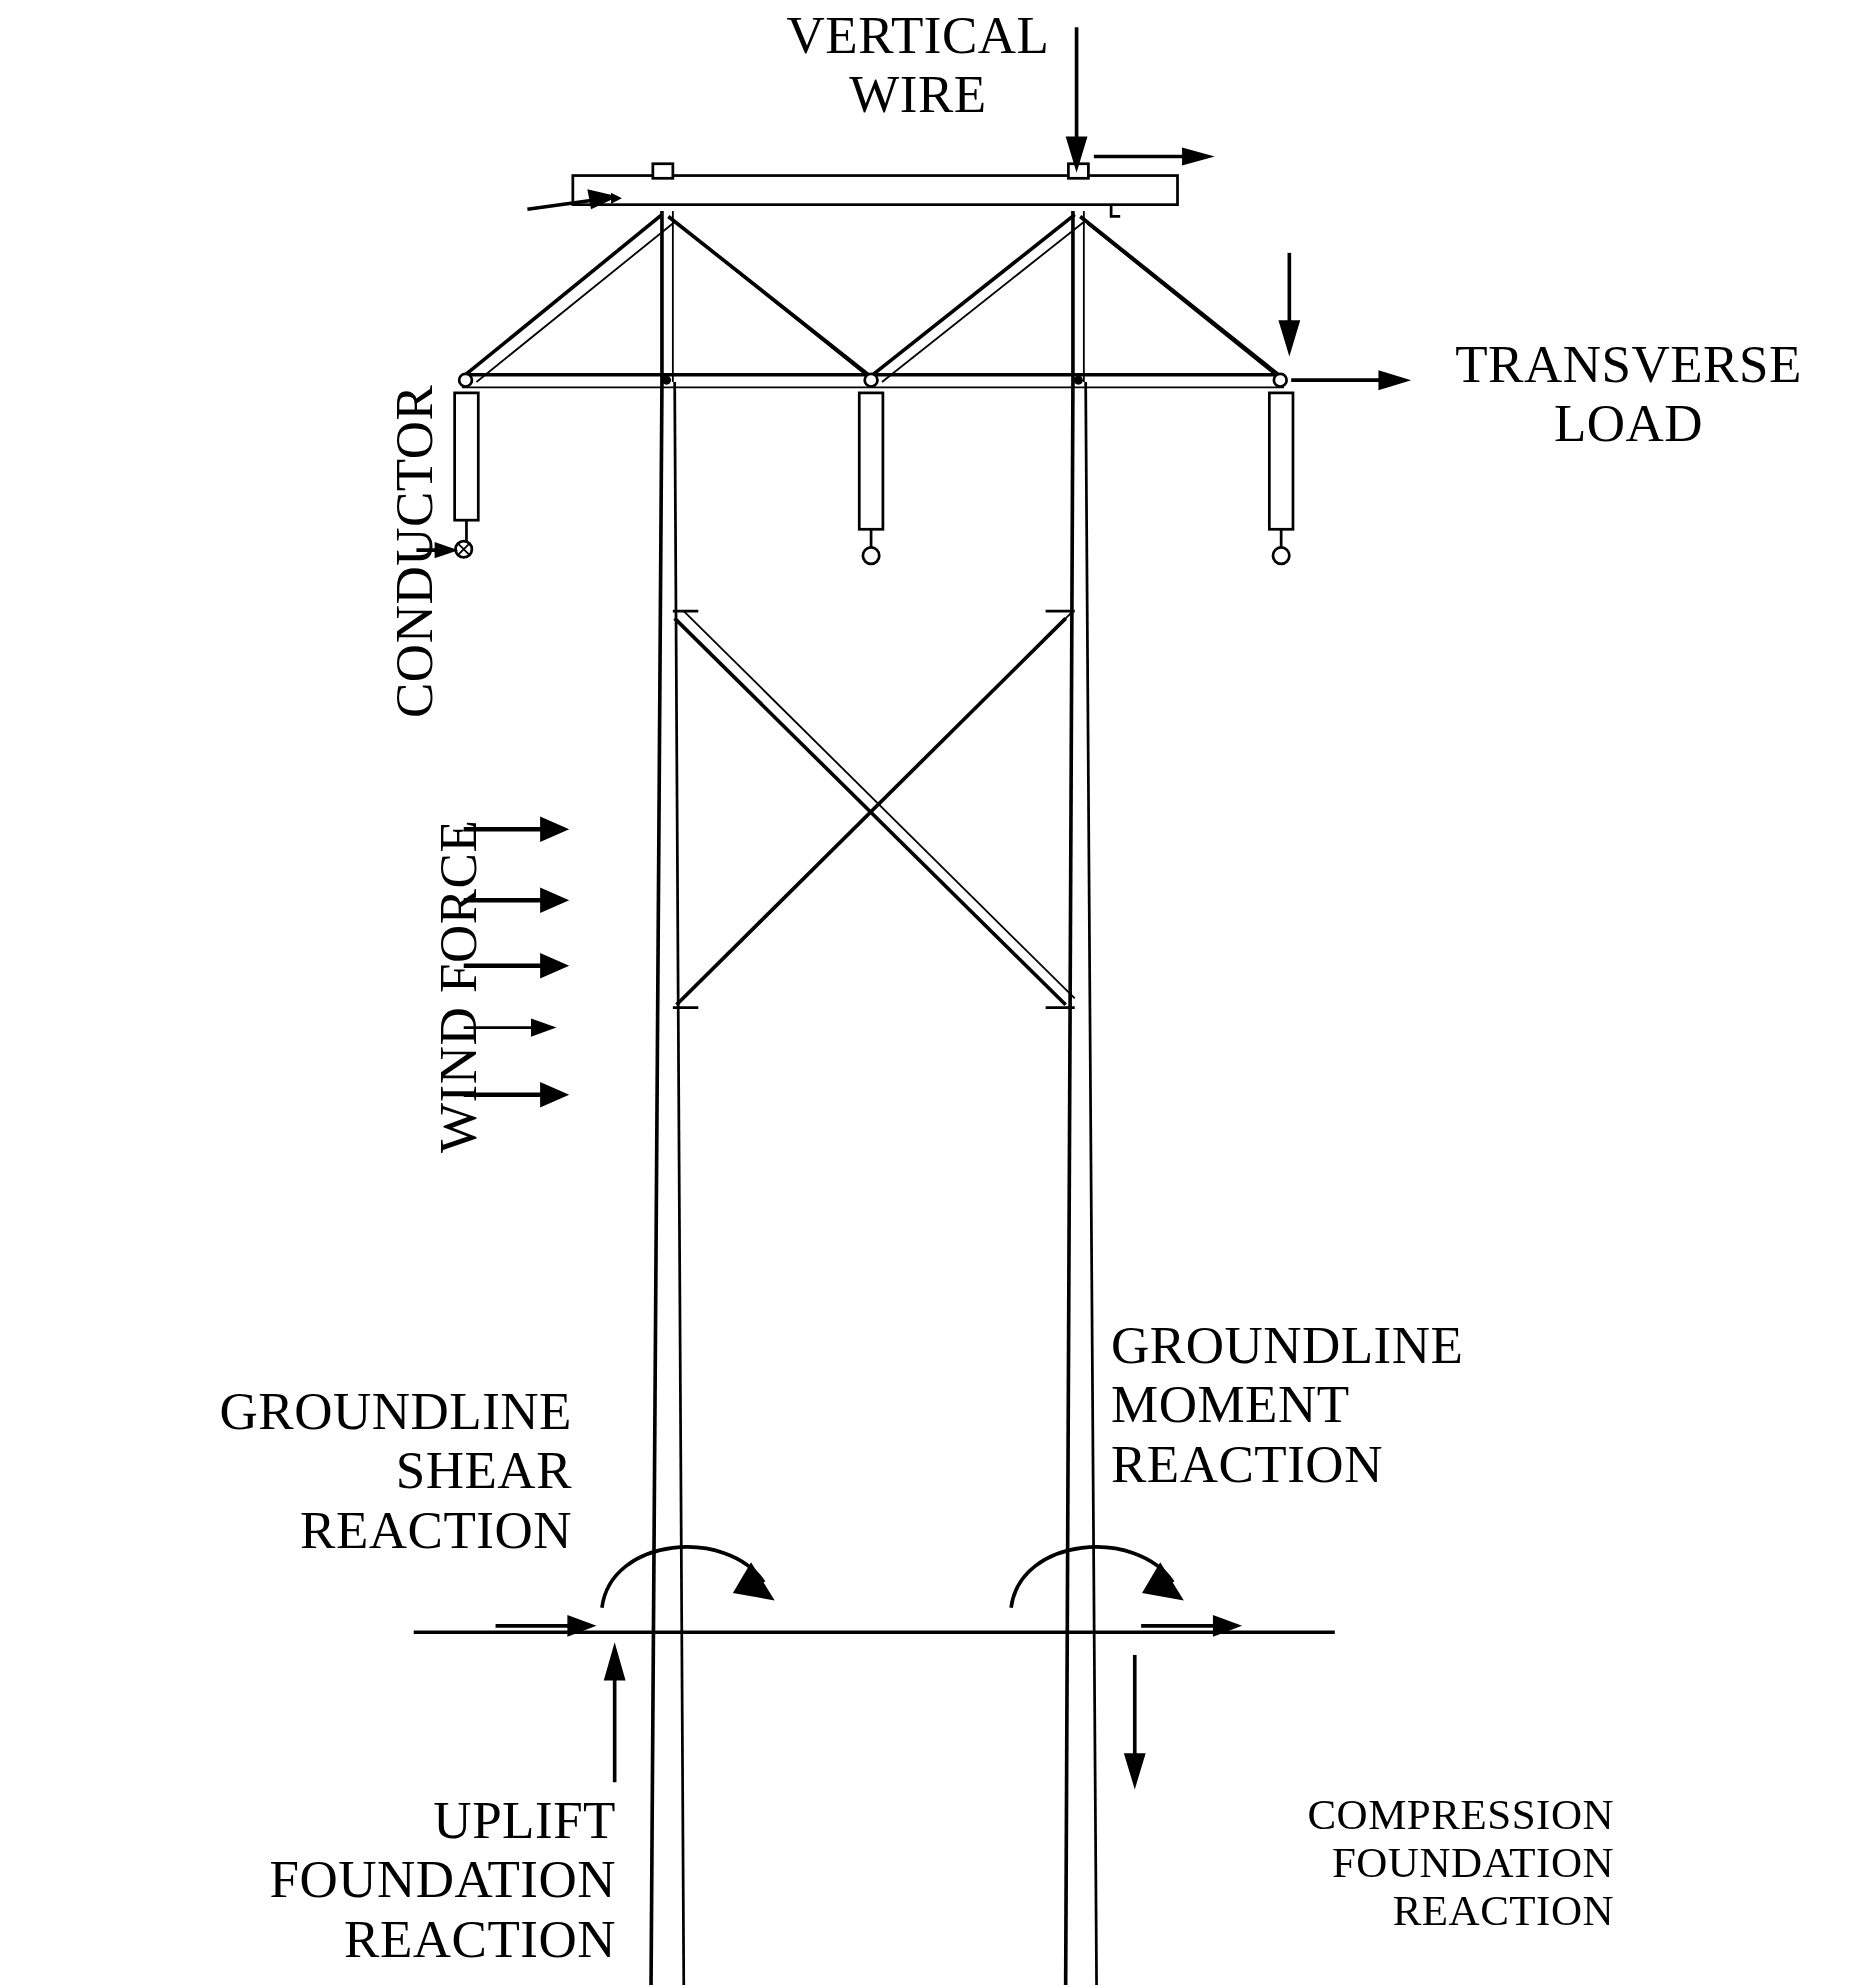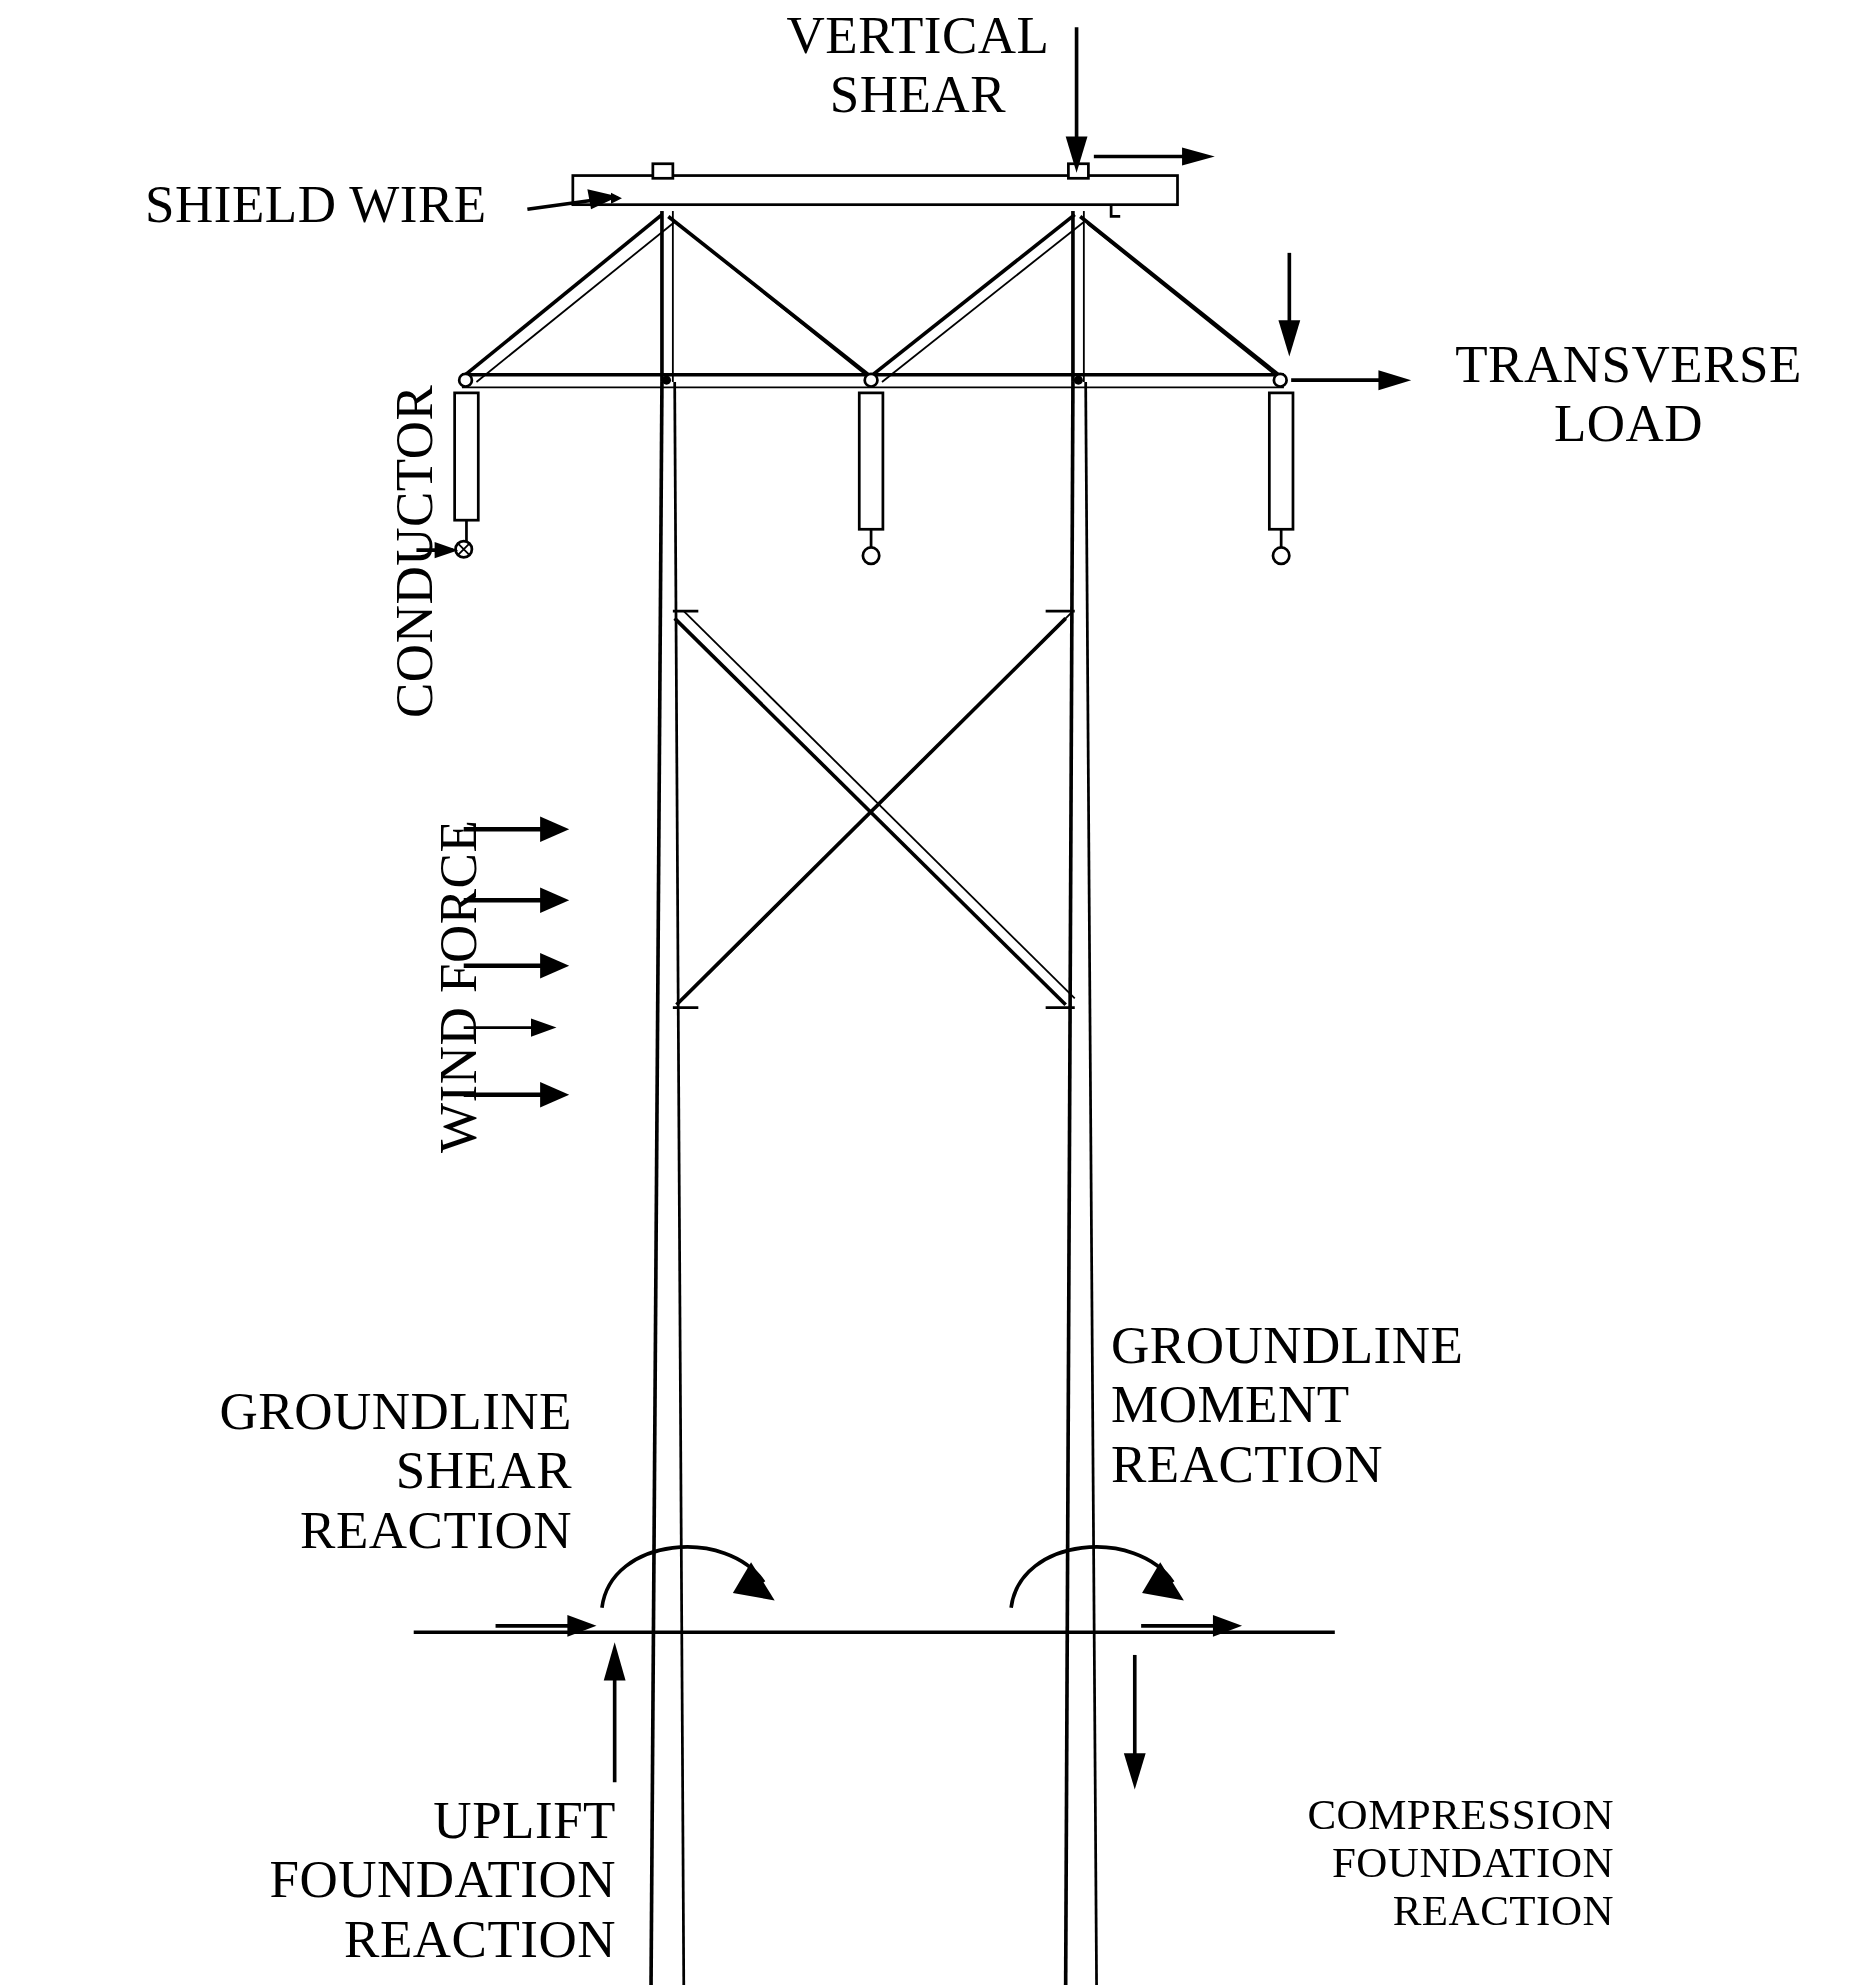--- a/index.html
+++ b/index.html
@@ -184,23 +184,22 @@
       </g>
 
       <g>
         <path d="M1248 1820 L1248 1955" stroke-width="4"></path>
         <path d="M1236 1928 L1248 1968 L1260 1928 Z" fill="#000" stroke="none"></path>
       </g>
     </g>
   </svg>
 
   <div class="lbl" style="left:768px; top:5.5px; width:300px; font-size:53px; text-align:center;">VERTICAL
-SHEAR</div>
-
-  <div class="lbl" style="left:145px; top:175px; font-size:53px;">SHIELD WIRE</div>
+WIRE</div>
+
 
   <div class="lbl vert" style="left:385px; top:718px; font-size:53px; transform:rotate(-90deg);">CONDUCTOR</div>
 
   <div class="lbl" style="left:1424px; top:335px; width:409px; font-size:53px; text-align:center;">TRANSVERSE
 LOAD</div>
 
   <div class="lbl vert" style="left:429px; top:1153px; font-size:53px; transform:rotate(-90deg);">WIND FORCE</div>
 
   <div class="lbl" style="left:136px; top:1382px; width:436px; font-size:53px; text-align:right;">GROUNDLINE
 SHEAR

